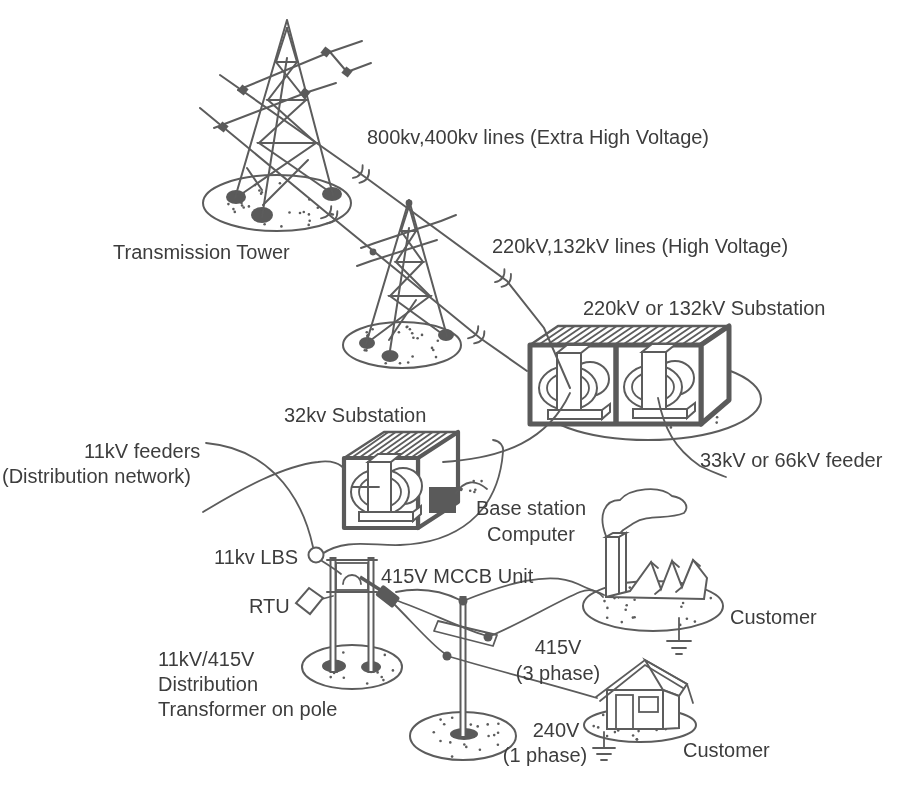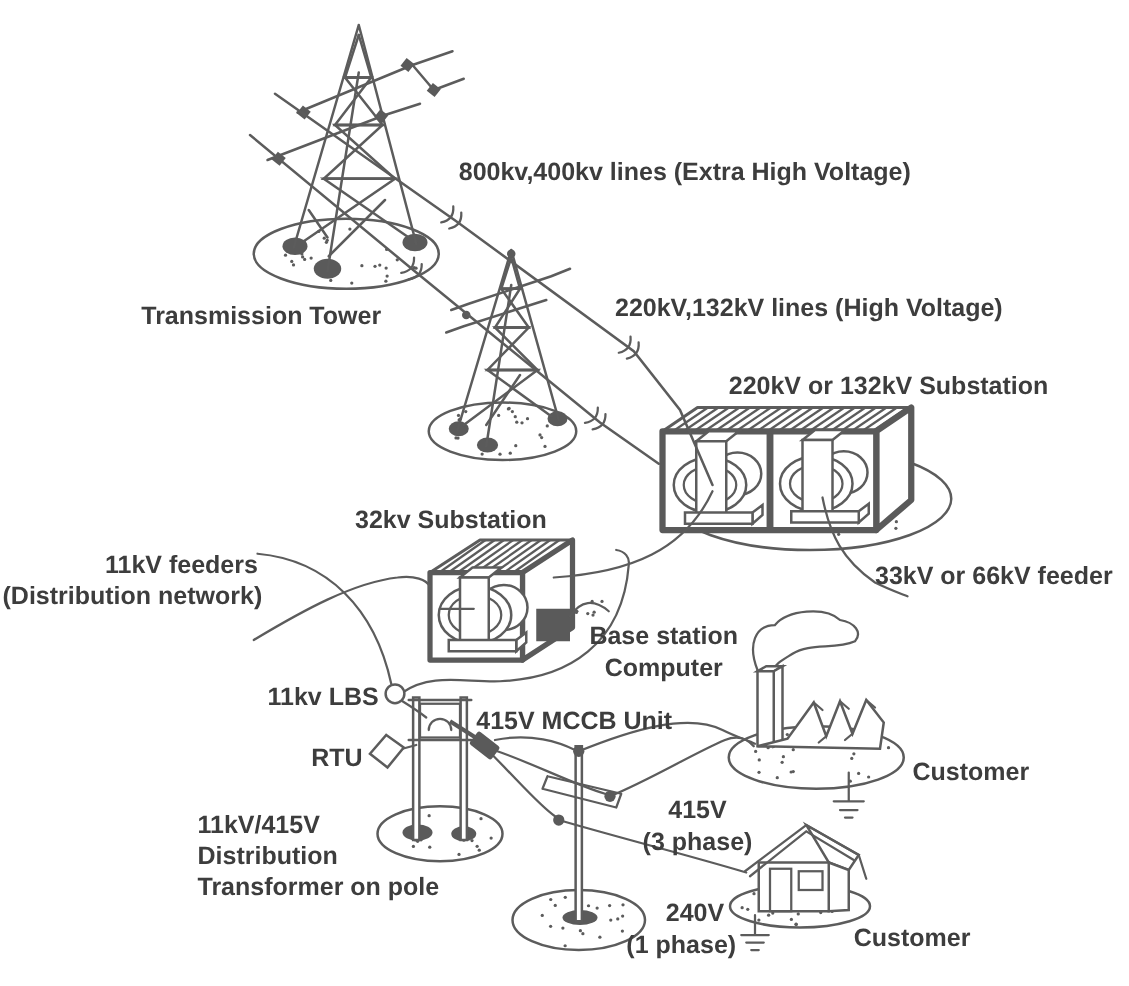--- a/index.html
+++ b/index.html
@@ -1,17 +1,17 @@
 <!DOCTYPE html>
 <html style="--line: #5c5c5c; --text: #3d3d3d; --dark: #5a5a5a; --bg: #ffffff;"><head>
 <meta charset="utf-8">
 <style>
   :root{ --line:#5c5c5c; --text:#3d3d3d; --dark:#5a5a5a; --bg:#ffffff; }
   html,body{margin:0;padding:0;background:var(--bg);}
-  .stage{width:903px;height:789px;background:var(--bg);position:relative;font-family:"Liberation Sans",sans-serif;font-weight:bold;}
+  .stage{width:903px;height:789px;background:var(--bg);position:relative;font-family:"Liberation Sans",sans-serif;}
   svg{display:block;}
   .ln{stroke:var(--line);stroke-width:2;fill:none;stroke-linecap:round;}
   .thin{stroke:var(--line);stroke-width:1.8;fill:none;stroke-linecap:round;}
   .wall{stroke:var(--dark);stroke-width:5;fill:#fff;stroke-linejoin:round;}
   .wall4{stroke:var(--dark);stroke-width:4.2;fill:#fff;stroke-linejoin:round;}
   .roof{stroke:var(--line);stroke-width:2.4;fill:#fff;stroke-linejoin:round;}
   .hatch line{stroke:var(--line);stroke-width:1.8;}
   .white{fill:#fff;stroke:var(--line);stroke-width:2;}
   .fillD{fill:var(--dark);stroke:none;}
   .gnd{fill:#fff;stroke:var(--line);stroke-width:2;}

